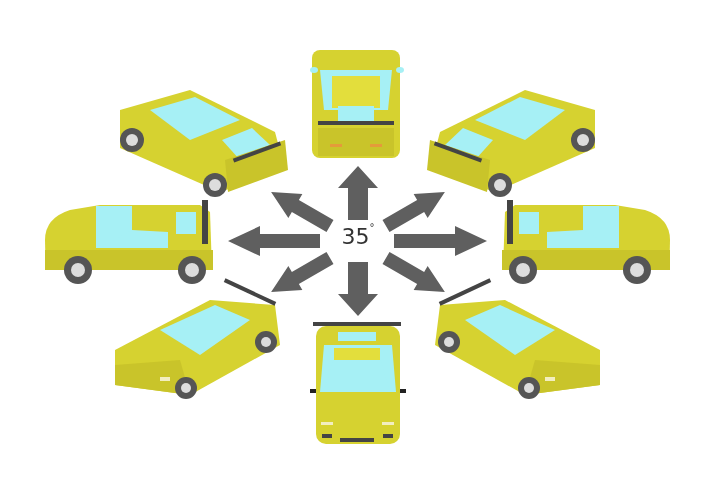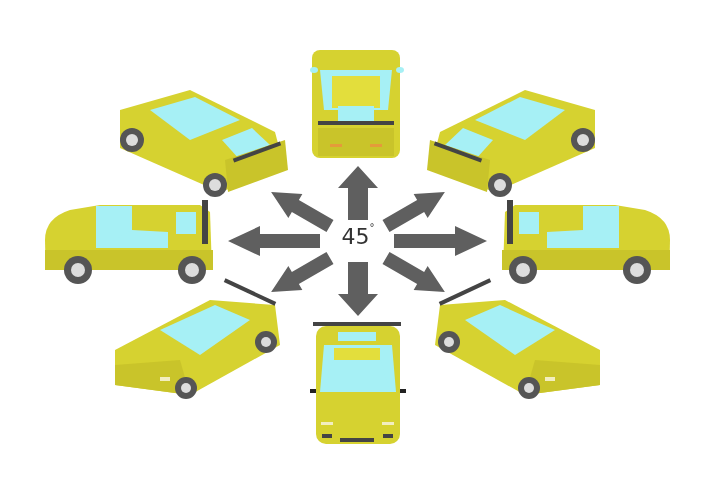--- a/index.html
+++ b/index.html
@@ -138,14 +138,14 @@
     <rect x="437" y="290" width="56" height="4" fill="#444" transform="rotate(-25 465 292)"></rect>
     <polygon points="600,365 535,360 525,395 600,385" fill="#c9c42a"></polygon>
     <rect x="545" y="377" width="10" height="4" fill="#f2eec0"></rect>
     <circle cx="529" cy="388" r="11" fill="#555"></circle>
         <circle cx="529" cy="388" r="5" fill="#ddd"></circle>
     <circle cx="449" cy="342" r="11" fill="#555"></circle>
         <circle cx="449" cy="342" r="5" fill="#ddd"></circle>
   </g>
 </svg>
 
-<div class="label"><span>45</span><sup>°</sup></div>
+<div class="label"><span>35</span><sup>°</sup></div>
 </div>
 
 </body></html>

